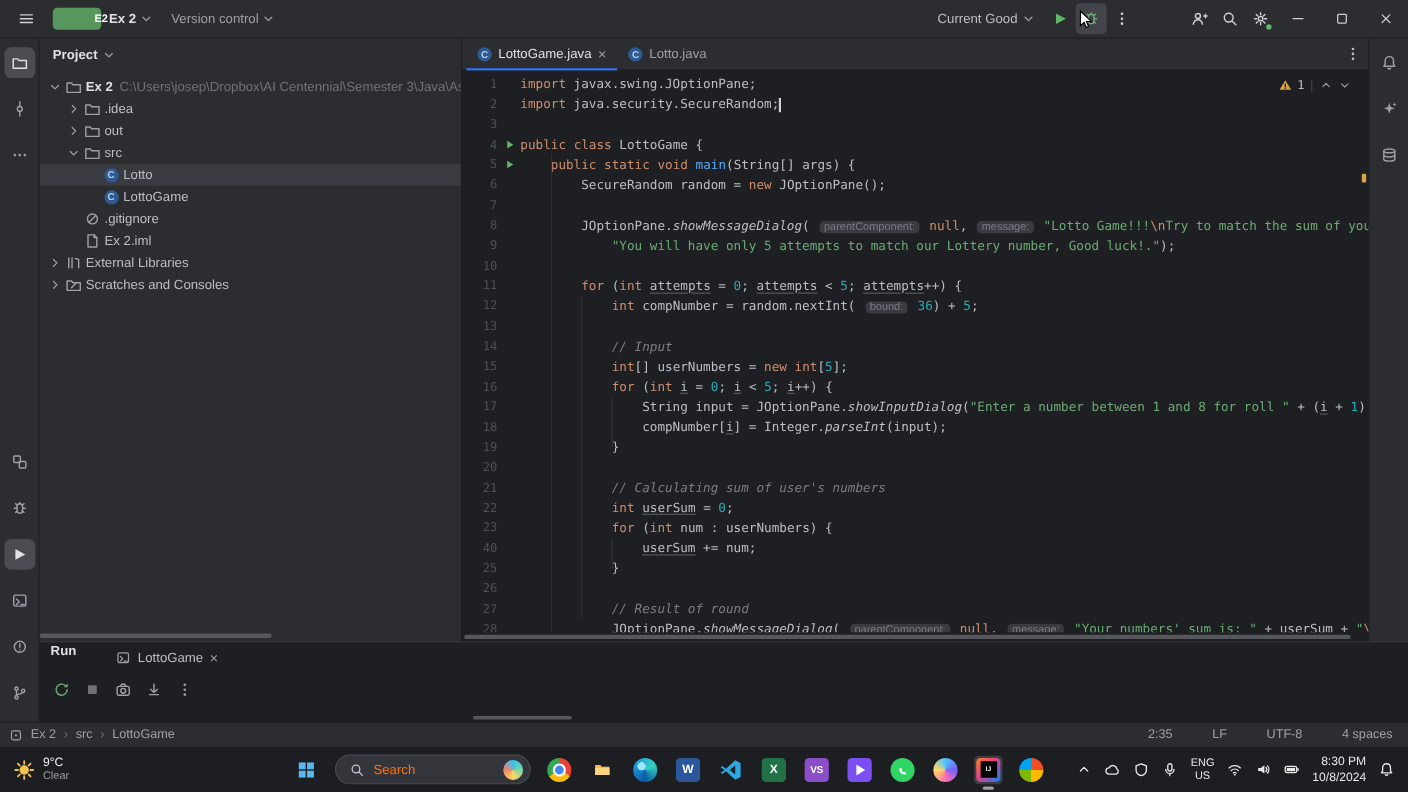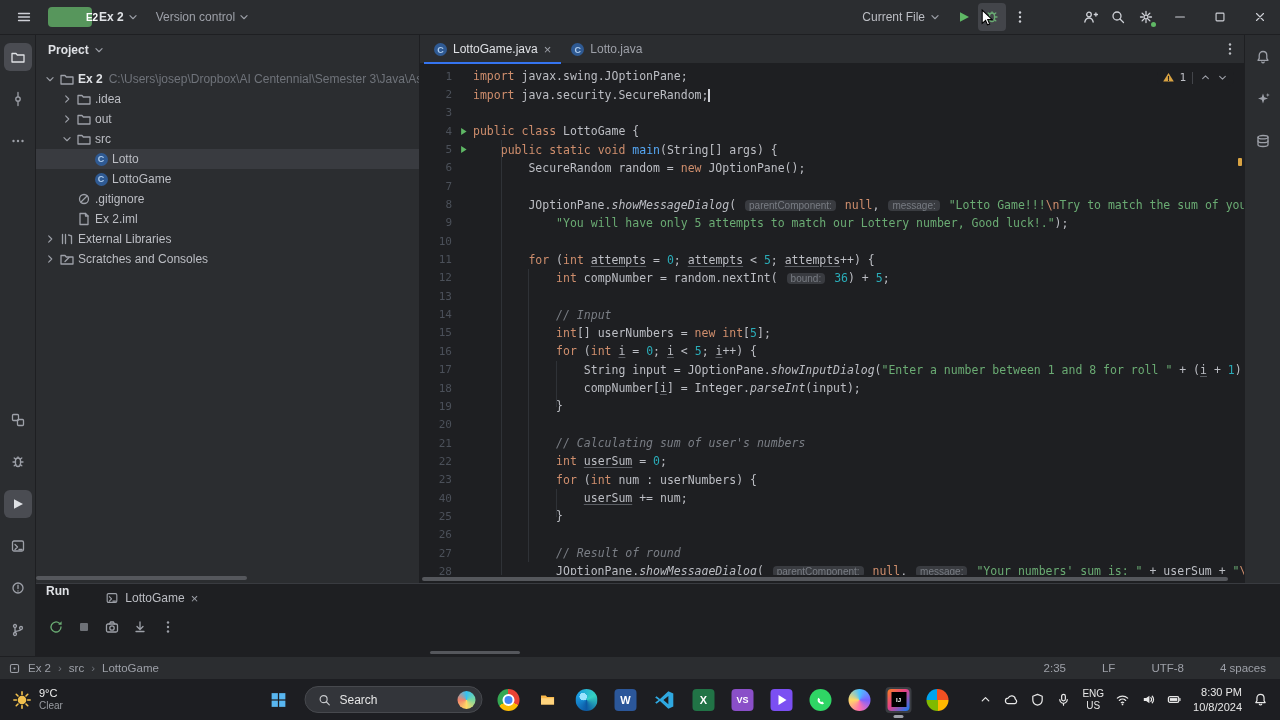--- a/index.html
+++ b/index.html
@@ -108,21 +108,21 @@
 
   
   .taskbar{height:41px;flex:0 0 41px;background:#1d1e22;display:flex;align-items:center;padding:0 12px;position:relative;color:#e8e8e8;}
   .weather{display:flex;align-items:center;gap:7px;}
   .weather .ic{width:20px;height:20px;}
   .wx-temp{font-size:11px;color:#f0f0f0;line-height:1.2;}
   .wx-desc{font-size:10px;color:#9a9da3;line-height:1.2;}
   .tb-center{position:absolute;left:50%;transform:translateX(calc(-50% - 32px));display:flex;align-items:center;gap:13px;}
   .start-btn{width:26px;height:26px;display:flex;align-items:center;justify-content:center;}
   .start-btn .ic{width:20px;height:20px;}
-  .search-pill{display:flex;align-items:center;gap:8px;background:#33353a;border:1px solid #47494e;border-radius:14px;height:27px;padding:0 6px 0 12px;width:178px;color:#e5e5e5;}
+  .search-pill{display:flex;align-items:center;gap:8px;background:#33353a;border:1px solid #47494e;border-radius:14px;height:27px;padding:0 6px 0 12px;width:178px;color:#f97316;}
   .search-pill .ic{width:14px;height:14px;color:#c7c9cc;}
   .bing{width:18px;height:18px;border-radius:50%;background:conic-gradient(#35c1f1,#7bd8a0,#ffd966,#f2836b,#35c1f1);margin-left:auto;}
   .apps{display:flex;align-items:center;gap:13px;}
   .app{width:26px;height:26px;display:flex;align-items:center;justify-content:center;border-radius:4px;position:relative;}
   .app.active{background:#3a3d42;}
   .app.active::after{content:'';position:absolute;bottom:-5px;left:8px;right:8px;height:2.5px;border-radius:2px;background:#9da0a8;}
   .app-sq{width:22px;height:22px;border-radius:4px;color:#fff;font-weight:bold;font-size:11px;display:flex;align-items:center;justify-content:center;}
   .app-circ{width:22px;height:22px;border-radius:50%;display:flex;align-items:center;justify-content:center;}
   .app-chrome{width:22px;height:22px;border-radius:50%;background:conic-gradient(#ea4335 0 33%,#fbbc05 33% 66%,#34a853 66% 100%);position:relative;}
   .app-chrome::after{content:'';position:absolute;inset:5px;background:#4285f4;border-radius:50%;border:2px solid #fff;}
@@ -166,21 +166,21 @@
     <span class="tb-vcs">
       <span>Version control</span>
       <span>
           <svg viewBox="0 0 16 16" class="ic">
             <path d="M4.5 6.5 8 10l3.5-3.5"></path>
           </svg>
         </span>
     </span>
     <div class="tb-right">
       <span class="tb-runcfg">
-        <span>Current File</span>
+        <span>Current Good</span>
         <span>
             <svg viewBox="0 0 16 16" class="ic">
               <path d="M4.5 6.5 8 10l3.5-3.5"></path>
             </svg>
           </span>
       </span>
       <span class="tb-btn">
           <span>
             <svg viewBox="0 0 16 16" class="ic">
               <path style="fill:#5fb865;stroke:none" d="M4 3.2 13 8 4 12.8z"></path>

